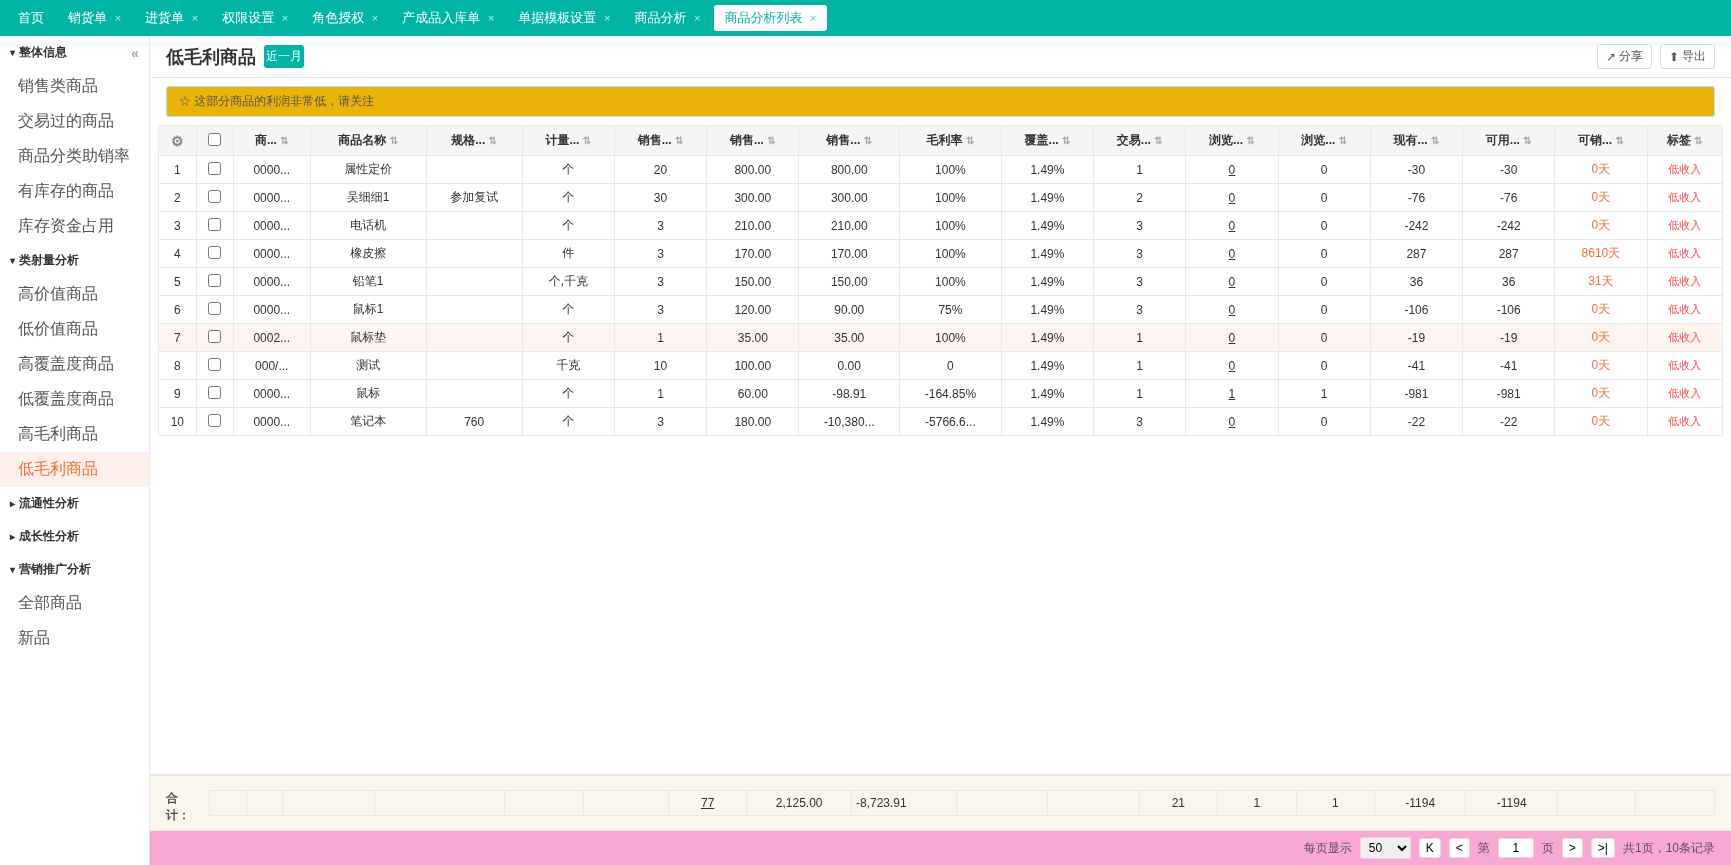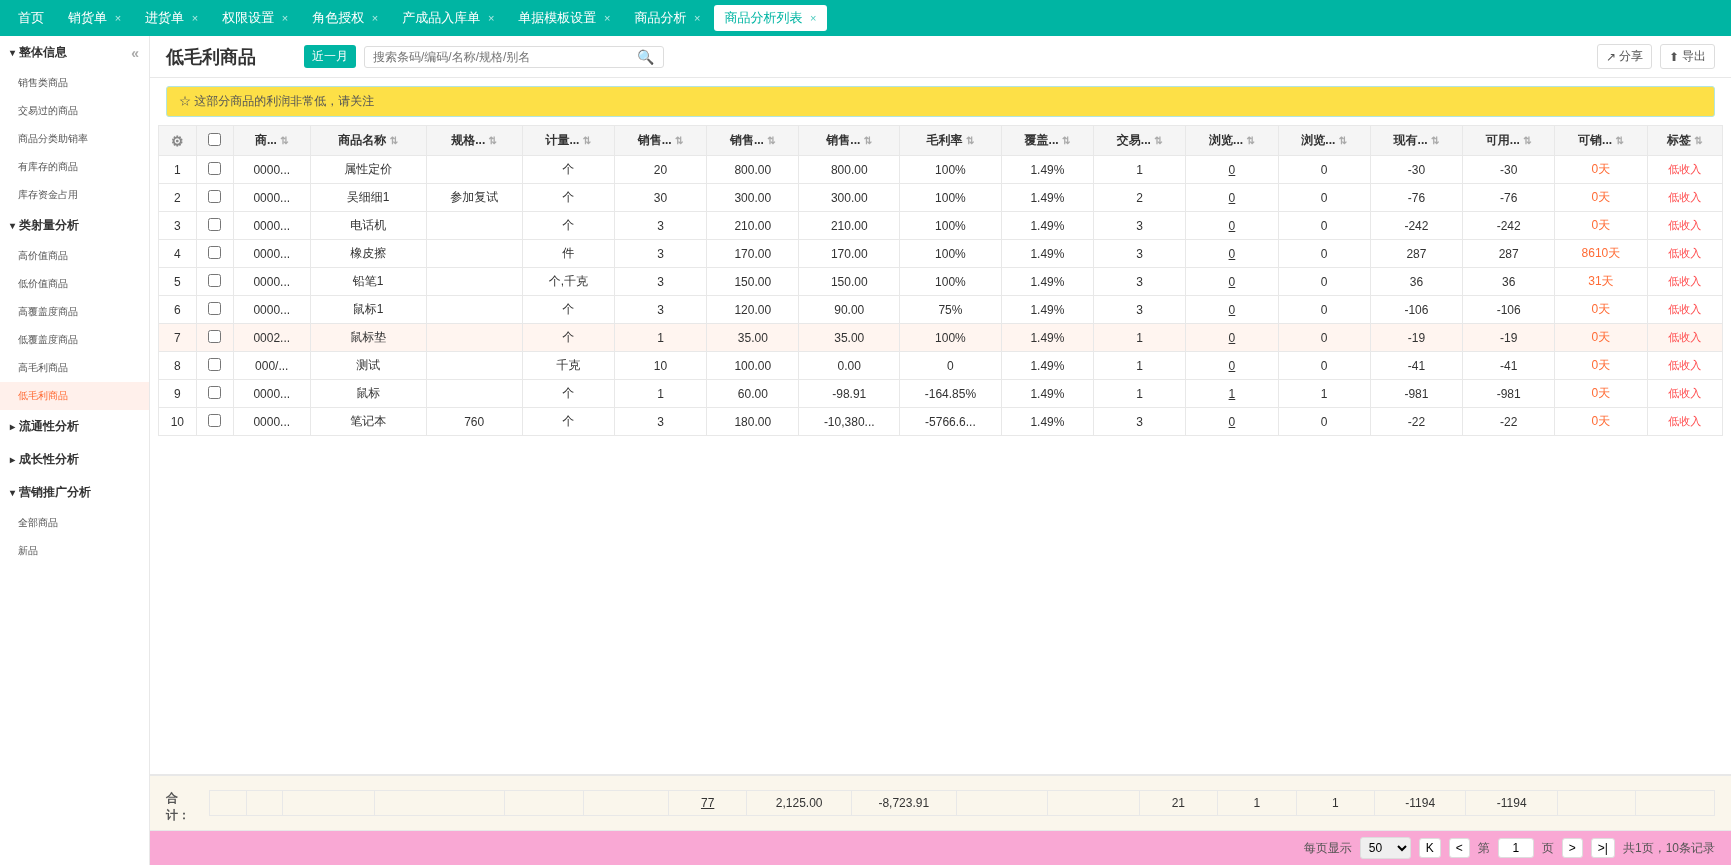--- a/index.html
+++ b/index.html
@@ -44,21 +44,21 @@
       color: #333;
       font-weight: bold;
       cursor: pointer;
       font-size: 12px;
     }
     .sidebar-group-header .arrow { margin-right: 4px; font-size: 10px; }
     .sidebar-item {
       padding: 7px 10px 7px 18px;
       color: #555;
       cursor: pointer;
-      font-size: 10px;
+      font-size: 16px;
     }
     .sidebar-item.active { background: #fff0eb; color: #ff6b35; }
 
     
     .main-content {
       flex: 1;
       display: flex;
       flex-direction: column;
       overflow: hidden;
       background: #fff;
@@ -76,24 +76,23 @@
     .page-title {
       font-size: 18px;
       font-weight: bold;
       color: #333;
     }
     .btn-period {
       background: #00b5a3;
       color: #fff;
       border: none;
       border-radius: 3px;
-      padding: 3px 8px;
-      cursor: pointer;
-      font-size: 12px;
-      margin-left: 40px;
+      padding: 3px 2px;
+      cursor: pointer;
+      font-size: 12px;
     }
     .search-box {
       display: flex;
       align-items: center;
       border: 1px solid #ddd;
       border-radius: 3px;
       padding: 2px 8px;
       flex: 1;
       max-width: 300px;
     }
@@ -120,21 +119,21 @@
       cursor: pointer;
       padding: 3px 8px;
       border: 1px solid #ddd;
       border-radius: 3px;
       background: #fff;
       font-size: 12px;
     }
 
     
     .alert-bar {
-      background: #fde047;
+      background: #eab308;
       border: 1px solid #b2e5e0;
       margin: 8px 16px;
       padding: 6px 12px;
       border-radius: 3px;
       color: #555;
       font-size: 12px;
       flex-shrink: 0;
     }
 
     
@@ -291,24 +290,20 @@
       <div class="sidebar-item">全部商品</div>
       <div class="sidebar-item">新品</div>
     </div>
   </aside>
 
   <div class="main-content">
 
     <div class="page-header">
       <span class="page-title">低毛利商品</span>
       <button class="btn-period">近一月</button>
-      <div class="search-box">
-        <input type="text" placeholder="搜索条码/编码/名称/规格/别名" style="">
-        <span class="search-icon">🔍</span>
-      </div>
       <div class="header-actions">
         <div class="btn-action">
           <span>↗</span>
           <span>分享</span>
         </div>
         <div class="btn-action">
           <span>⬆</span>
           <span>导出</span>
         </div>
       </div>
@@ -554,21 +549,21 @@
         <tbody>
             <tr>
           <td style="width:28px;"></td>
           <td style="width:28px;"></td>
           <td style="width:70px;"></td>
           <td style="width:100px;"></td>
           <td style="width:60px;"></td>
           <td style="width:65px;"></td>
           <td style="width:60px; text-align:center;text-decoration:underline;">77</td>
           <td style="width:80px; text-align:center;">2,125.00</td>
-          <td style="width:80px; text-align:center;">-8,723.91</td>
+          <td style="width:80px; text-align:left;">-8,723.91</td>
           <td style="width:70px;"></td>
           <td style="width:70px;"></td>
           <td style="width:60px; text-align:center;">21</td>
           <td style="width:60px; text-align:center;">1</td>
           <td style="width:60px; text-align:center;">1</td>
           <td style="width:70px; text-align:center;">-1194</td>
           <td style="width:70px; text-align:center;">-1194</td>
           <td style="width:60px;"></td>
           <td style="width:60px;"></td>
         </tr>

